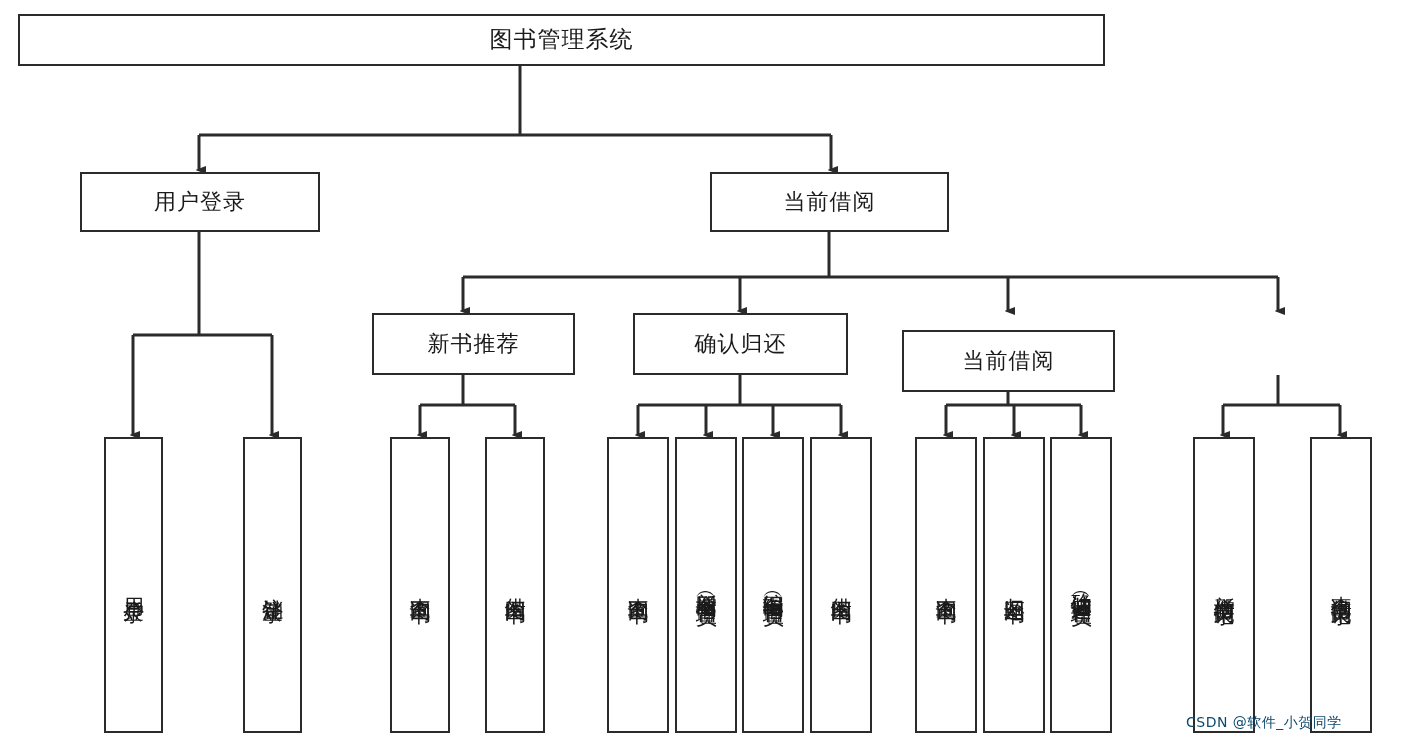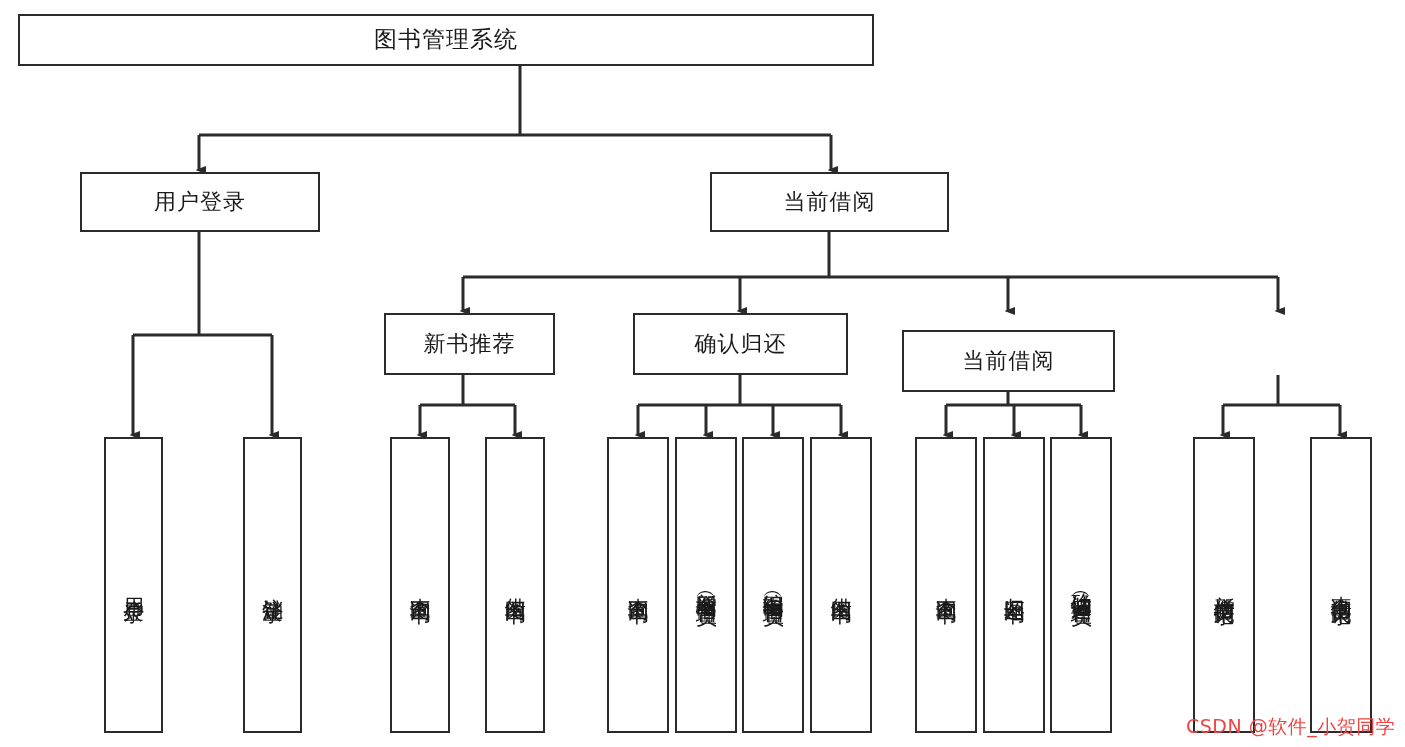--- a/index.html
+++ b/index.html
@@ -56,22 +56,22 @@
     left: 0;
     top: 0;
     width: 1405px;
     height: 747px;
     pointer-events: none;
   }
   .watermark {
     position: absolute;
     left: 1186px;
     top: 714px;
-    font-size: 19px;
-    color: #ef4444;
+    font-size: 14px;
+    color: #0c4a6e;
     white-space: nowrap;
     letter-spacing: 0.5px;
   }
 </style>
 </head>
 <body>
 
 <div id="canvas">
 
   <svg class="edges" viewBox="0 0 1405 747" xmlns="http://www.w3.org/2000/svg">
@@ -118,32 +118,32 @@
       <path d="M1014,405 L1014,435" marker-end="url(#arrow)"></path>
       <path d="M1081,405 L1081,435" marker-end="url(#arrow)"></path>
 
       <path d="M1278,375 L1278,405"></path>
       <path d="M1223,405 L1340,405"></path>
       <path d="M1223,405 L1223,435" marker-end="url(#arrow)"></path>
       <path d="M1340,405 L1340,435" marker-end="url(#arrow)"></path>
     </g>
   </svg>
 
-  <div class="node horiz root" style="left:18px; top:14px; width:856px; height:52px;">
+  <div class="node horiz root" style="left:18px; top:14px; width:1087px; height:52px;">
     <span>图书管理系统</span>
   </div>
 
   <div class="node horiz" style="left:80px; top:172px; width:240px; height:60px;">
     <span>用户登录</span>
   </div>
   <div class="node horiz" style="left:710px; top:172px; width:239px; height:60px;">
     <span>当前借阅</span>
   </div>
 
-  <div class="node horiz" style="left:384px; top:313px; width:171px; height:62px;">
+  <div class="node horiz" style="left:372px; top:313px; width:203px; height:62px;">
     <span>新书推荐</span>
   </div>
   <div class="node horiz" style="left:633px; top:313px; width:215px; height:62px;">
     <span>确认归还</span>
   </div>
   <div class="node horiz" style="left:902px; top:330px; width:213px; height:62px;">
     <span>当前借阅</span>
   </div>
 
   <div class="node vert" style="left:104px; top:437px; width:59px; height:296px;">

